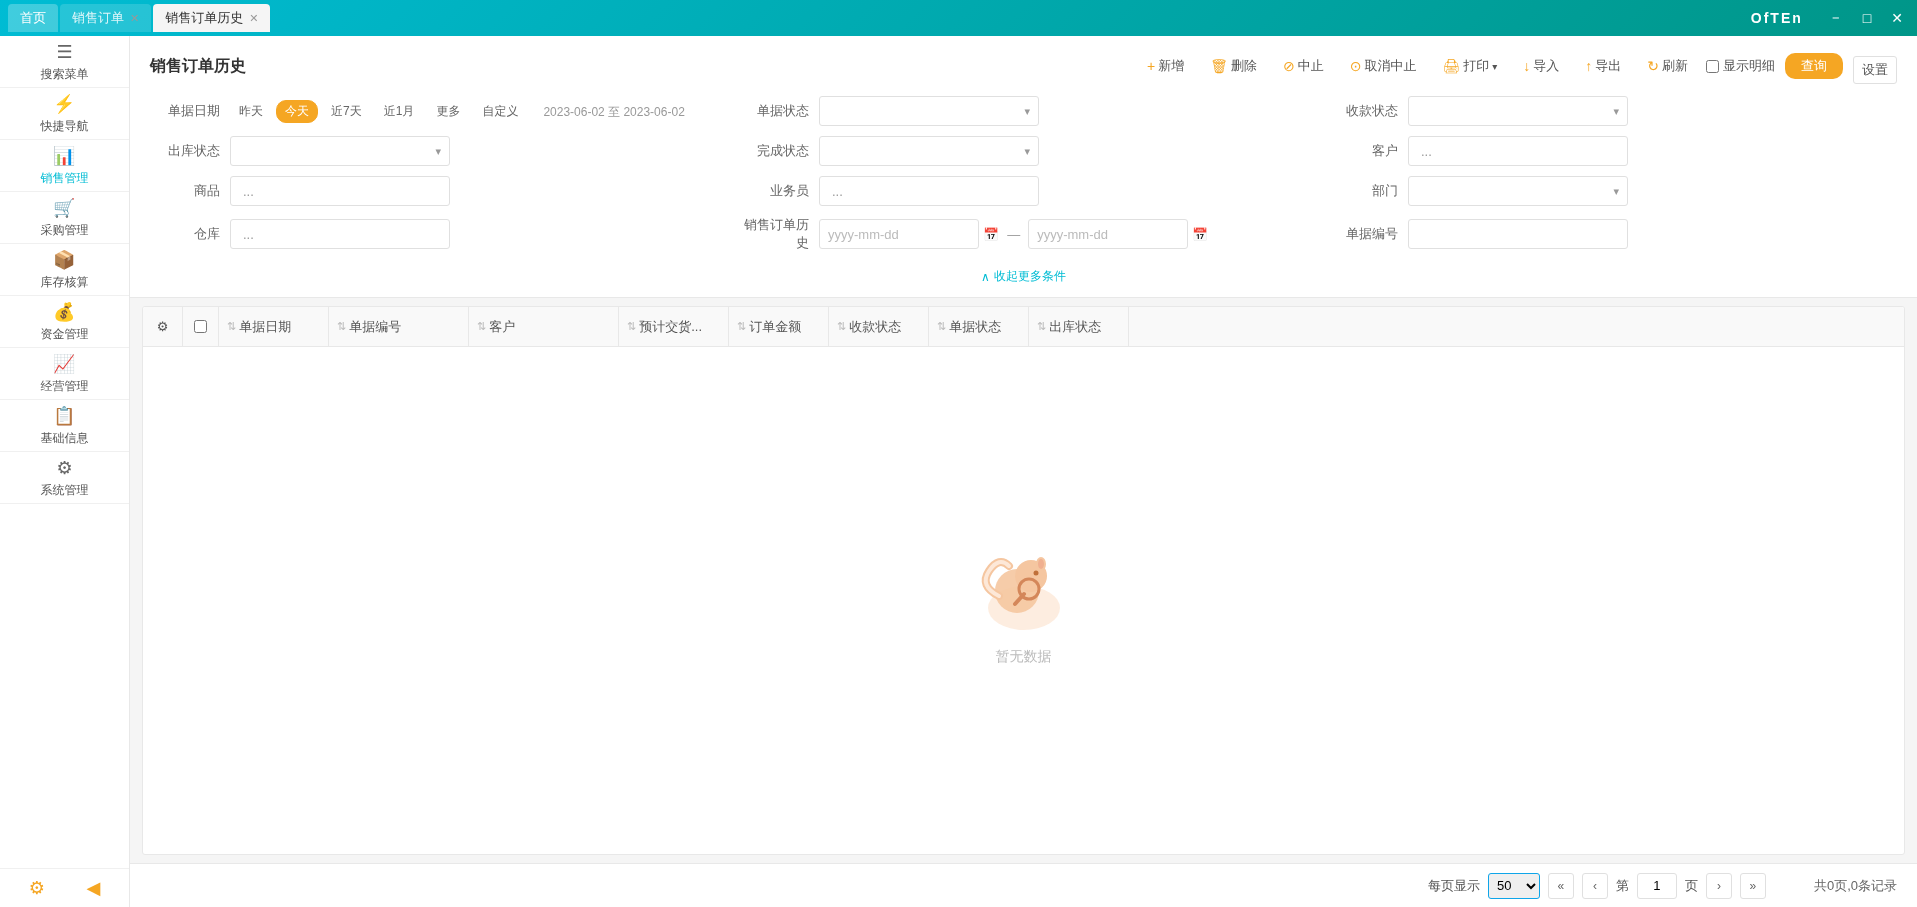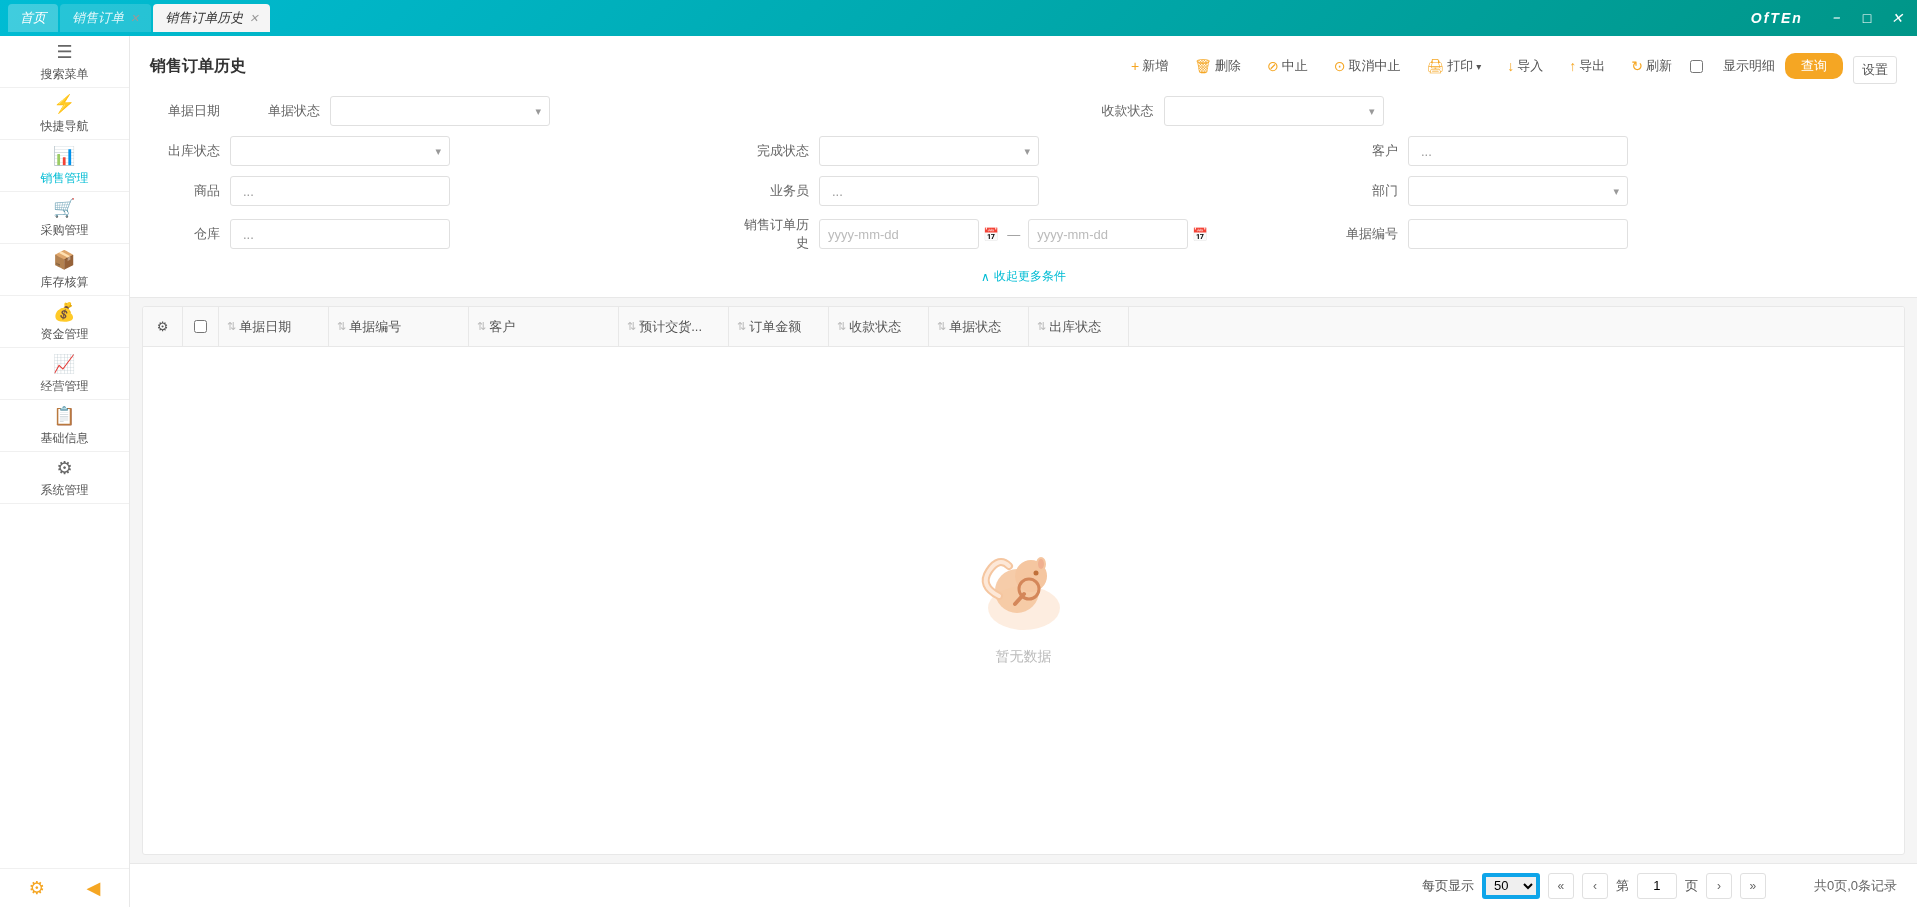--- a/index.html
+++ b/index.html
@@ -6,21 +6,20 @@
     body { font-family: 'Microsoft YaHei', Arial, sans-serif; font-size: 13px; background: #f5f5f5; display: flex; flex-direction: column; height: 907px; overflow: hidden; }
 
     
     .top-bar {
       height: 36px;
       background: linear-gradient(135deg, #00bcd4, #009688);
       display: flex;
       align-items: center;
       padding: 0 8px;
       flex-shrink: 0;
-      font-style: italic;
     }
     .top-bar .tabs {
       display: flex;
       align-items: center;
       gap: 2px;
       flex: 1;
     }
     .top-bar .tab {
       height: 28px;
       padding: 0 12px;
@@ -156,21 +155,21 @@
     .toolbar-btn.primary {
       background: #f5a623;
       color: white;
       border-radius: 10px;
       align-items: flex-end;
     }
     .toolbar-btn .arrow { font-size: 10px; }
     .display-cb {
       display: flex;
       align-items: center;
-      gap: 20px;
+      gap: 4px;
       cursor: pointer;
       font-size: 13px;
       color: #555;
     }
 
     
     .filter-area {
       padding: 12px 20px;
       background: white;
     }
@@ -326,21 +325,21 @@
       align-items: center;
       justify-content: flex-end;
       padding: 0 20px;
       gap: 8px;
       font-size: 13px;
       color: #555;
       flex-shrink: 0;
     }
     .pg-select {
       height: 26px;
-      border: 4px solid #0ea5e9;
+      border: 1px solid #0ea5e9;
       border-radius: 3px;
       padding: 0 4px;
       font-size: 13px;
     }
     .pg-btn {
       width: 26px;
       height: 26px;
       border: 1px solid #e0e0e0;
       border-radius: 3px;
       background: white;
@@ -480,20 +479,33 @@
           <div class="toolbar-btn" style="border:1px solid #e0e0e0;margin-top:8px;">
             <span>设置</span>
           </div>
         </div>
       </div>
 
       <div class="filter-area" style="padding:0 0 8px 0;">
 
         <div class="filter-row">
           <span class="filter-label">单据日期</span>
+          <div class="filter-control">
+            <div class="date-quick-btns">
+              <span class="dqb">昨天</span>
+              <span class="dqb active">今天</span>
+              <span class="dqb">近7天</span>
+              <span class="dqb">近1月</span>
+              <span class="dqb">更多</span>
+              <span class="dqb">自定义</span>
+            </div>
+            <div style="margin-left:10px;">
+              <div class="date-range-text">2023-06-02 至 2023-06-02</div>
+            </div>
+          </div>
           <span class="filter-label" style="margin-left:20px;">单据状态</span>
           <div class="filter-control">
             <div class="select-field" style="width:220px;">
               <span></span>
               <span class="sf-arrow">▾</span>
             </div>
           </div>
           <span class="filter-label" style="margin-left:20px;">收款状态</span>
           <div class="filter-control">
             <div class="select-field" style="width:220px;">

